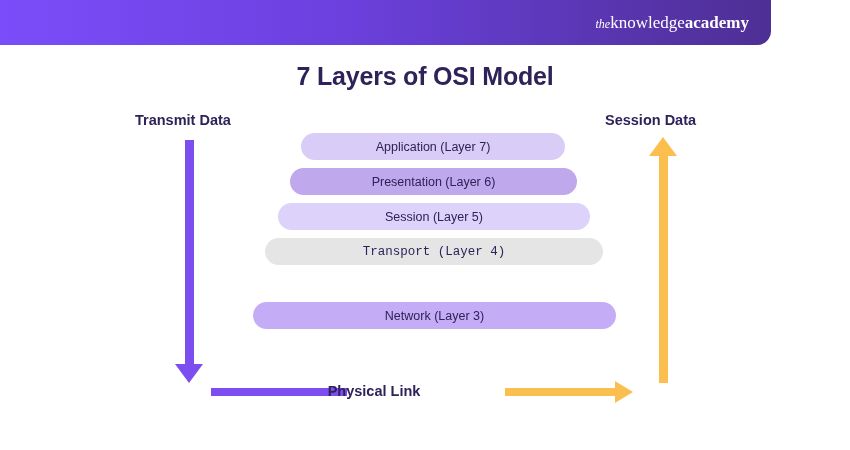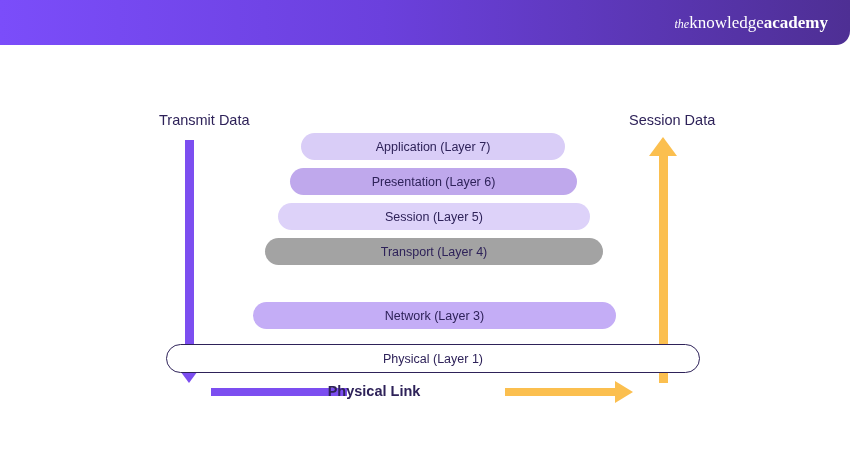--- a/index.html
+++ b/index.html
@@ -18,25 +18,26 @@
     width: 850px;
     height: 450px;
     background: #ffffff;
   }
 
   
   .header {
     position: absolute;
     left: 0;
     top: 0;
-    width: 850px;
+    width: 752px;
     height: 45px;
     background: linear-gradient(90deg, #7b4dfa 0%, #6b40dd 45%, #4e2f94 100%);
     border-bottom-right-radius: 14px;
     border-top-right-radius: 0px;
+    padding-left: 19px;
   }
   .logo {
     position: absolute;
     right: 22px;
     top: 50%;
     transform: translateY(-50%);
     color: #ffffff;
     font-family: "Liberation Serif", serif;
     font-size: 17px;
     white-space: nowrap;
@@ -59,24 +60,23 @@
     font-size: 25px;
     font-weight: bold;
     color: #2e2259;
     letter-spacing: -0.2px;
   }
 
   
   .side-label {
     position: absolute;
     font-size: 14.5px;
-    font-weight: normal;
+    font-weight: bold;
     color: #2e2259;
     white-space: nowrap;
-    margin-left: 24px;
   }
   #transmit-label { left: 135px; top: 112px; }
   #receive-label  { left: 605px; top: 112px; }
 
   
   .stack {
     position: absolute;
     left: 8px;
     top: 0;
     width: 850px;
@@ -196,47 +196,45 @@
 <body>
 
 <div class="page">
 
   <div class="header">
     <div class="logo">
       <span class="the">the</span><span class="know">knowledge</span><span class="acad">academy</span>
     </div>
   </div>
 
+  <div class="title">7 Layers of OSI Model</div>
 
   <div class="side-label" id="transmit-label">Transmit Data</div>
   <div class="side-label" id="receive-label">Session Data</div>
 
   <div class="arrow-down"></div>
   <div class="arrow-down-head"></div>
   <div class="arrow-up"></div>
   <div class="arrow-up-head"></div>
 
   <div class="stack" id="layer-stack">
       <div class="layer" style="left: 293px; top: 133px; width: 264px; background: rgb(217, 205, 247);">
         <span class="layer-label">Application (Layer 7)</span>
       </div>
       <div class="layer" style="left: 282px; top: 168px; width: 287px; background: rgb(191, 168, 236); text-align: center;">
         <span class="layer-label">Presentation (Layer 6)</span>
       </div>
       <div class="layer" style="left: 270px; top: 203px; width: 312px; background: rgb(221, 210, 249); align-items: center;">
         <span class="layer-label">Session (Layer 5)</span>
       </div>
-      <div class="layer" style="left: 257px; top: 238px; width: 338px; background: #a3a3a3;">
+      <div class="layer" style="left: 257px; top: 238px; width: 338px; background: #e5e5e5; font-family: Liberation Mono, monospace;">
         <span class="layer-label">Transport (Layer 4)</span>
       </div>
       <div class="layer" style="left: 245px; top: 274px; width: 363px; background: rgb(196, 173, 246); margin-top: 28px;">
         <span class="layer-label">Network (Layer 3)</span>
-      </div>
-      <div class="layer-physical" style="left: 158px; top: 344px; width: 534px;">
-        <span class="layer-label">Physical (Layer 1)</span>
       </div>
     </div>
 
   <div class="link-bar-purple"></div>
   <div class="link-text">Physical Link</div>
   <div class="link-bar-orange"></div>
   <div class="link-arrow-orange-head"></div>
 
 </div>
 

